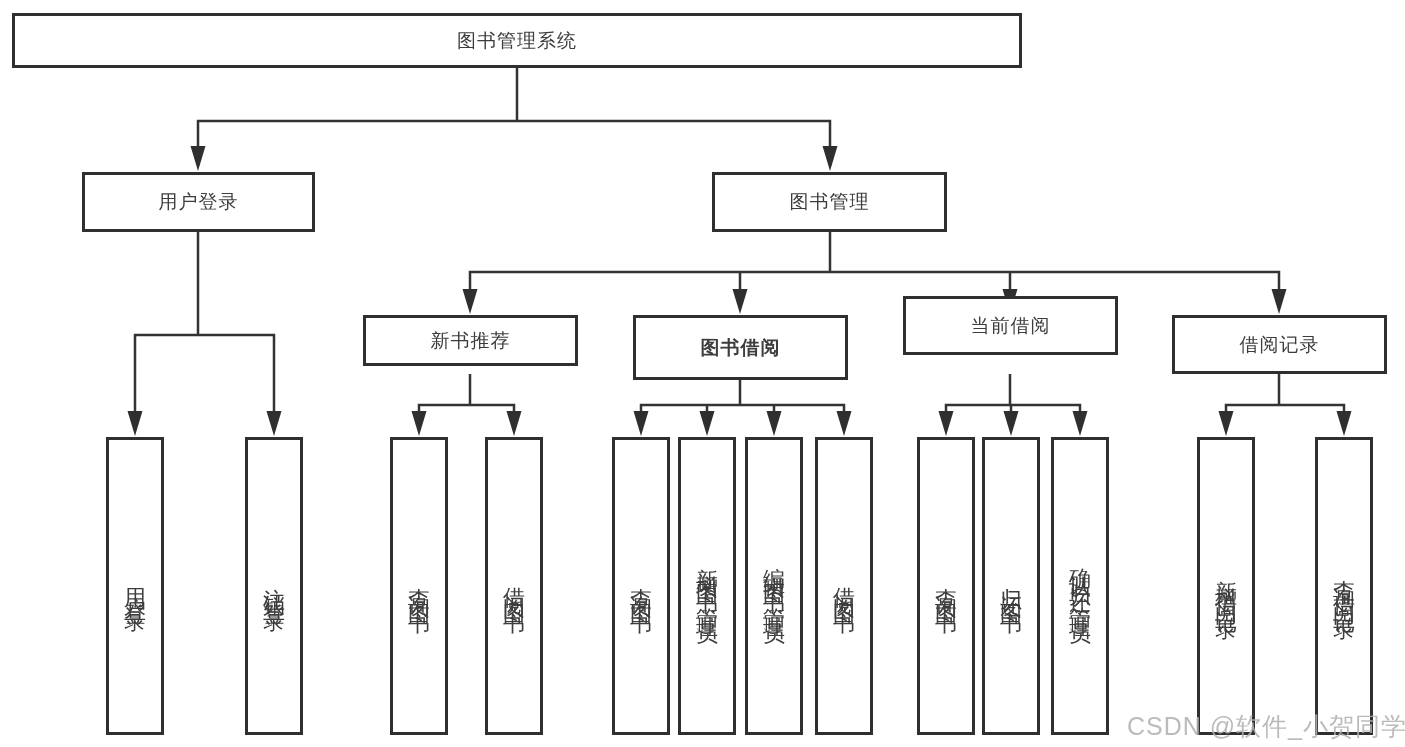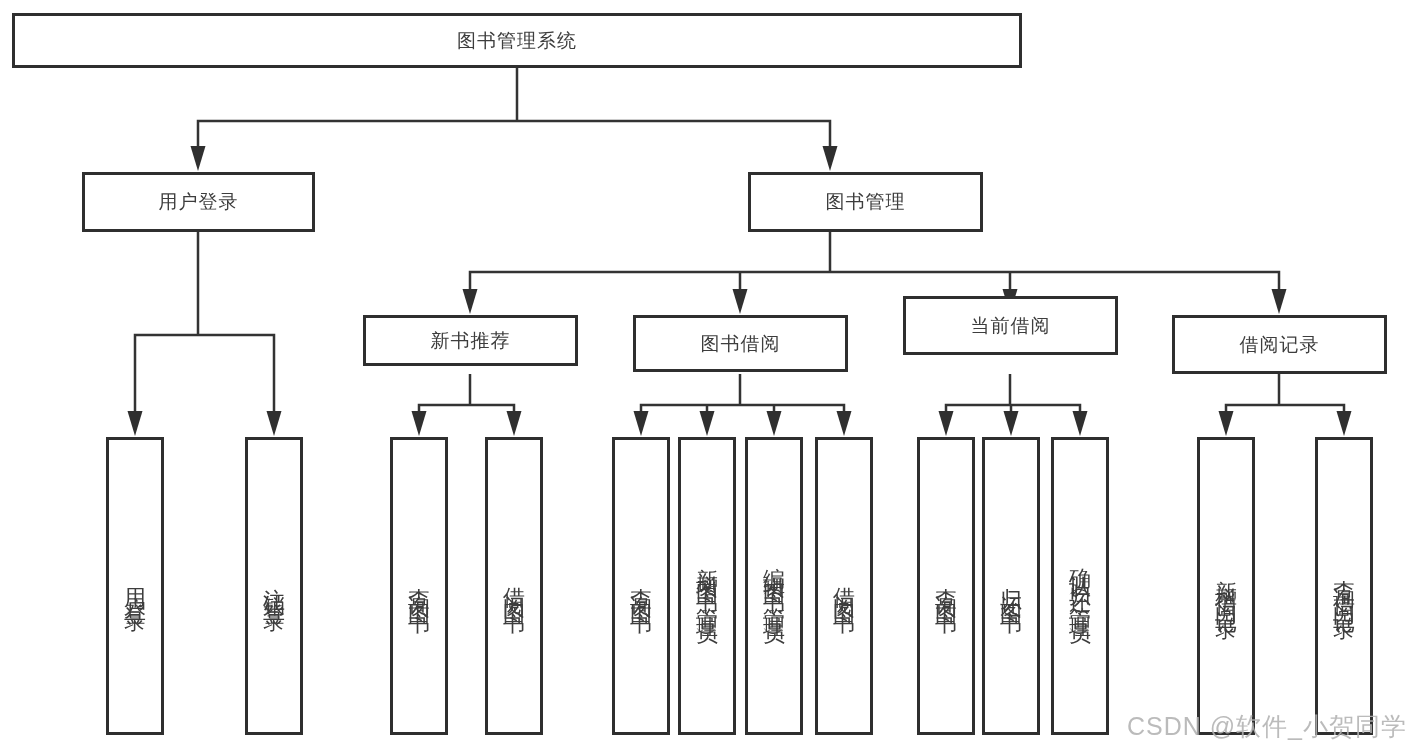--- a/index.html
+++ b/index.html
@@ -99,28 +99,28 @@
     </g>
   </svg>
 
   <div class="node h" style="left:12px; top:13px; width:1010px; height:55px;">
     <span>图书管理系统</span>
   </div>
 
   <div class="node h" style="left:82px; top:172px; width:233px; height:60px;">
     <span>用户登录</span>
   </div>
-  <div class="node h" style="left:748px; top:172px; width:235px; height:60px;">
+  <div class="node h" style="left:712px; top:172px; width:235px; height:60px;">
     <span>图书管理</span>
   </div>
 
   <div class="node h" style="left:363px; top:315px; width:215px; height:51px;">
     <span>新书推荐</span>
   </div>
-  <div class="node h" style="left:633px; top:315px; width:215px; height:57px;">
+  <div class="node h" style="left:633px; top:315px; width:215px; height:65px;font-weight:bold;">
     <span>图书借阅</span>
   </div>
   <div class="node h" style="left:903px; top:296px; width:215px; height:59px;">
     <span>当前借阅</span>
   </div>
   <div class="node h" style="left:1172px; top:315px; width:215px; height:59px;">
     <span>借阅记录</span>
   </div>
 
   <div class="node v" style="left:106px; top:437px; width:58px; height:298px;">

